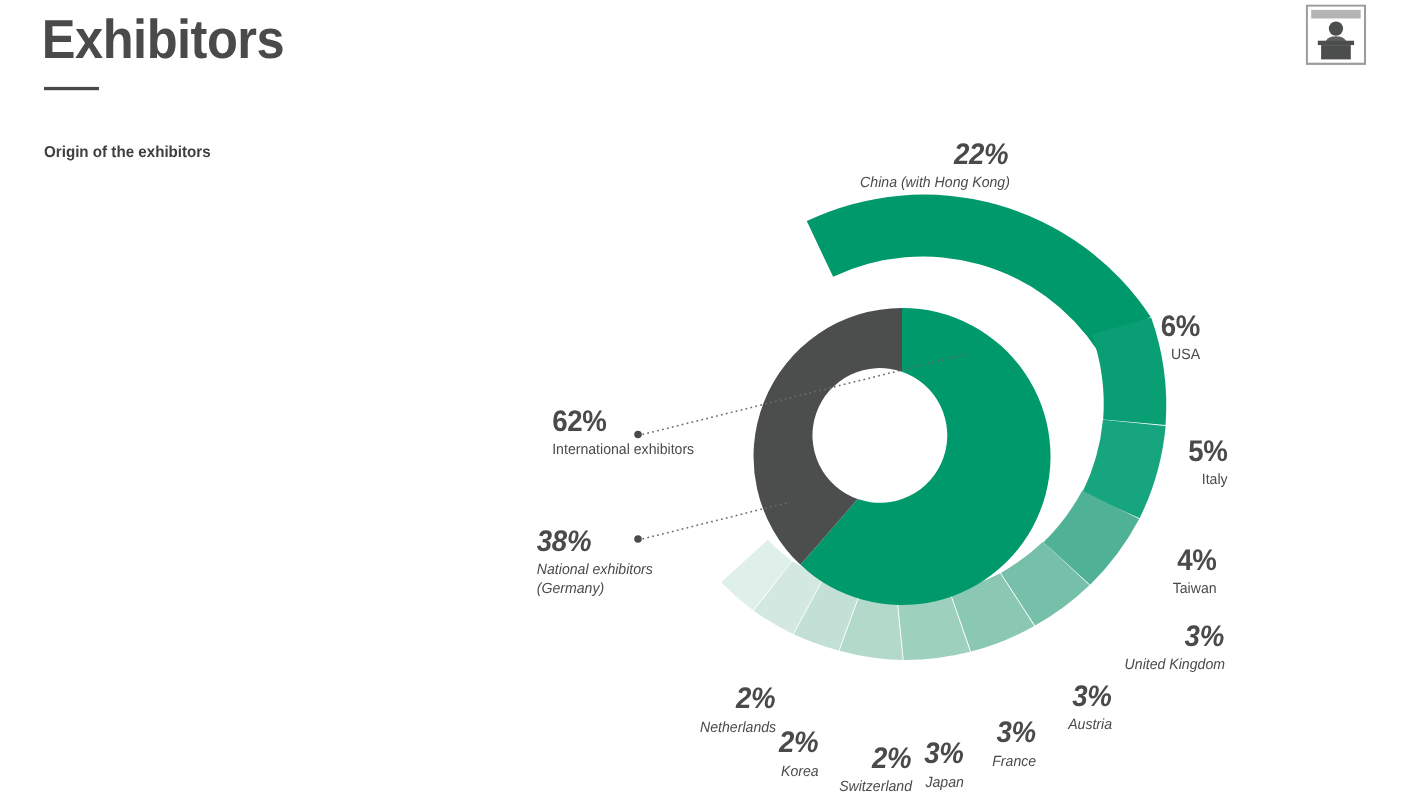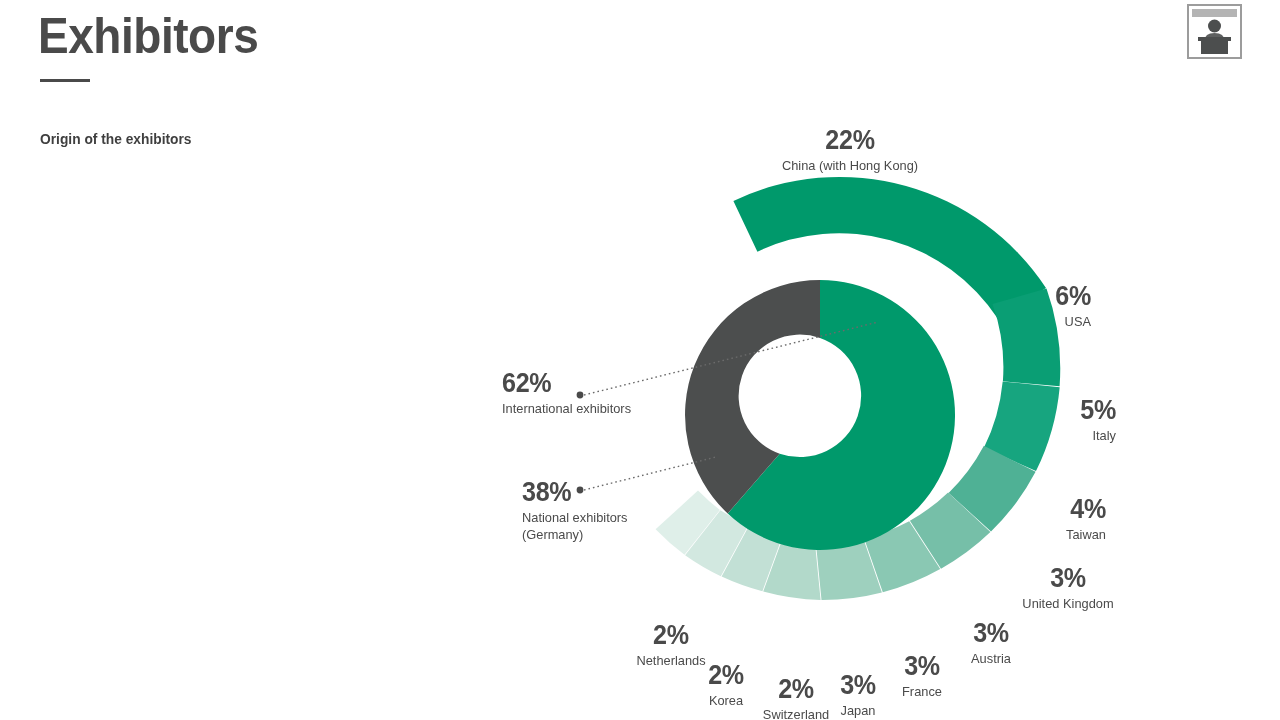--- a/index.html
+++ b/index.html
@@ -97,21 +97,21 @@
     color: #4a4a4a;
     line-height: 18px;
     margin-top: 3px;
     transform: scaleX(0.95);
     transform-origin: inherit;
   }
   .lbl.left {
     text-align: left;
   }
   .lbl.left .pct, .lbl.left .nm { transform-origin: left center; }
-  .lbl.center { text-align: center; }
+  .lbl.center { text-align: right; font-style: italic; }
   .lbl.center .pct, .lbl.center .nm { transform-origin: center center; }
   .lbl.right { text-align: right; }
   .lbl.right .pct, .lbl.right .nm { transform-origin: right center; }
 
   .lbl .nm.two-line { white-space: pre-line; line-height: 17px; }
 </style>
 </head>
 <body>
 
 <div id="page-title">Exhibitors</div>
@@ -281,19 +281,19 @@
   <div class="lbl center" style="left:671px; top:622px; transform:translateX(-50%);">
     <span class="pct">2%</span>
     <span class="nm">Netherlands</span>
   </div>
 
   <div class="lbl left" style="left:502px; top:370px;">
     <span class="pct">62%</span>
     <span class="nm">International exhibitors</span>
   </div>
 
-  <div class="lbl left" style="left:522px; top:479px;">
+  <div class="lbl left" style="left:488px; top:479px;font-style:italic;">
     <span class="pct">38%</span>
     <span class="nm two-line">National exhibitors
 (Germany)</span>
   </div>
 
 </div>
 
 </body></html>

